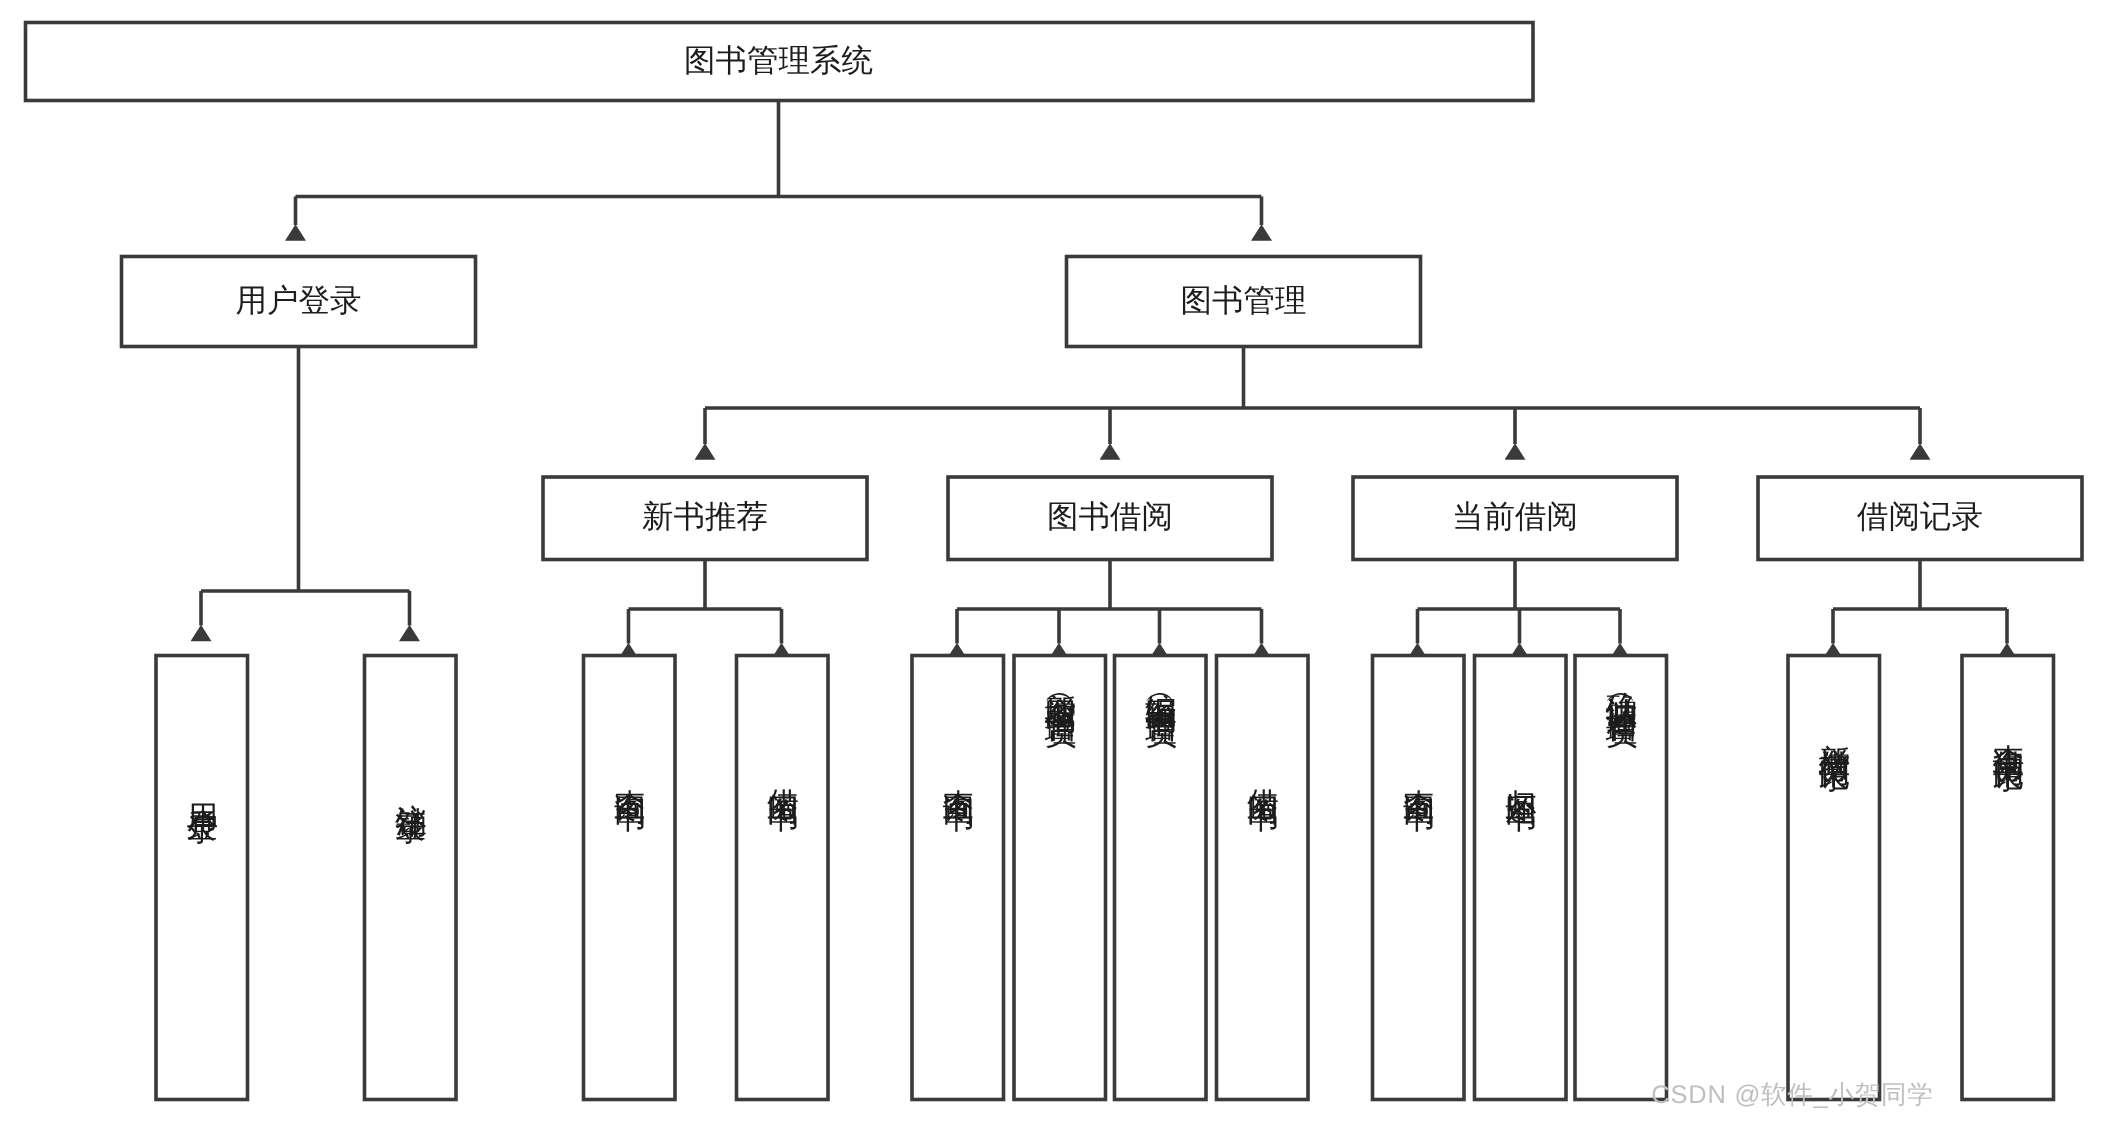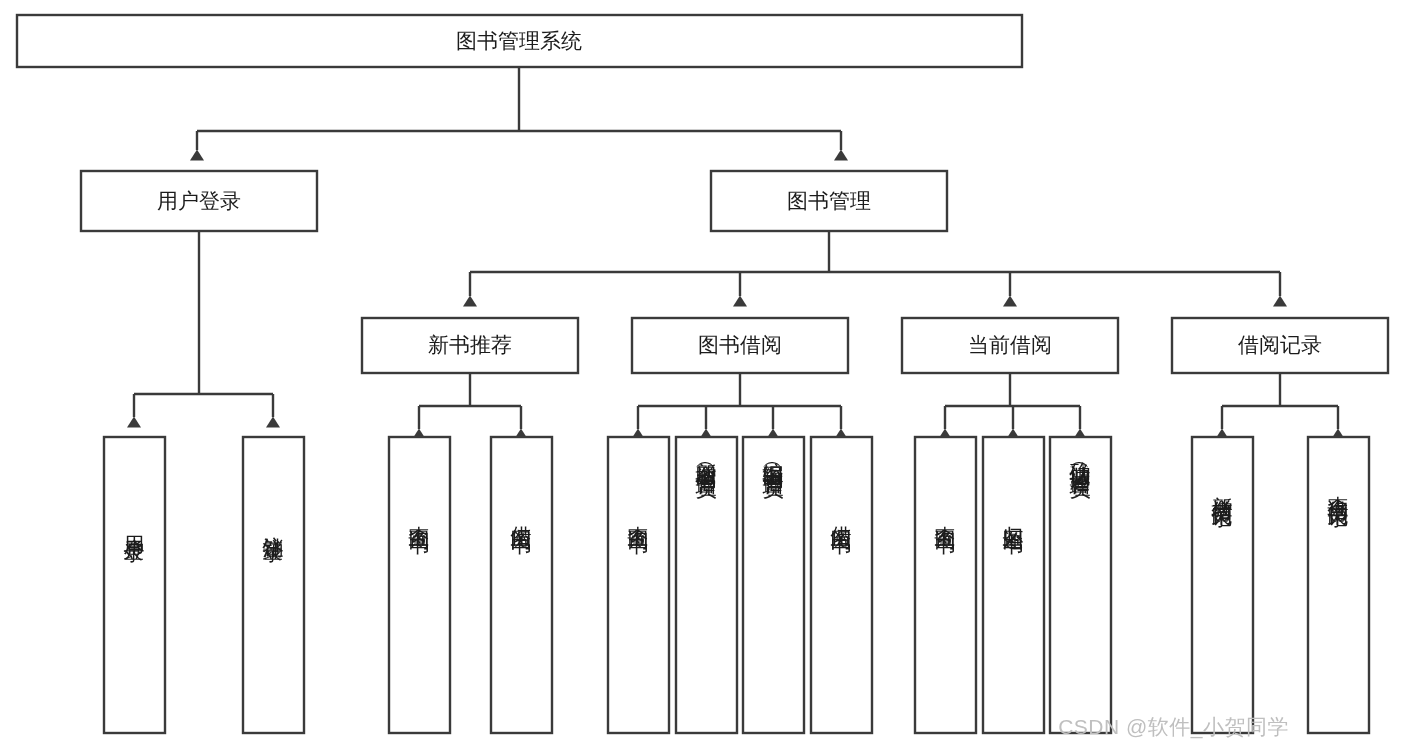--- a/index.html
+++ b/index.html
@@ -67,21 +67,21 @@
     line-height: 1;
     color: #1c1c1c;
     letter-spacing: 2.5px;
     white-space: nowrap;
   }
   .watermark {
     position: absolute;
     right: 8px;
     bottom: 6px;
     font-family: "Liberation Sans", "DejaVu Sans", sans-serif;
-    font-size: 21px;
+    font-size: 17px;
     color: #bfbfbf;
     letter-spacing: 0.5px;
     white-space: nowrap;
   }
 </style>
 </head>
 <body>
 
 <div id="diagram-root">
 

